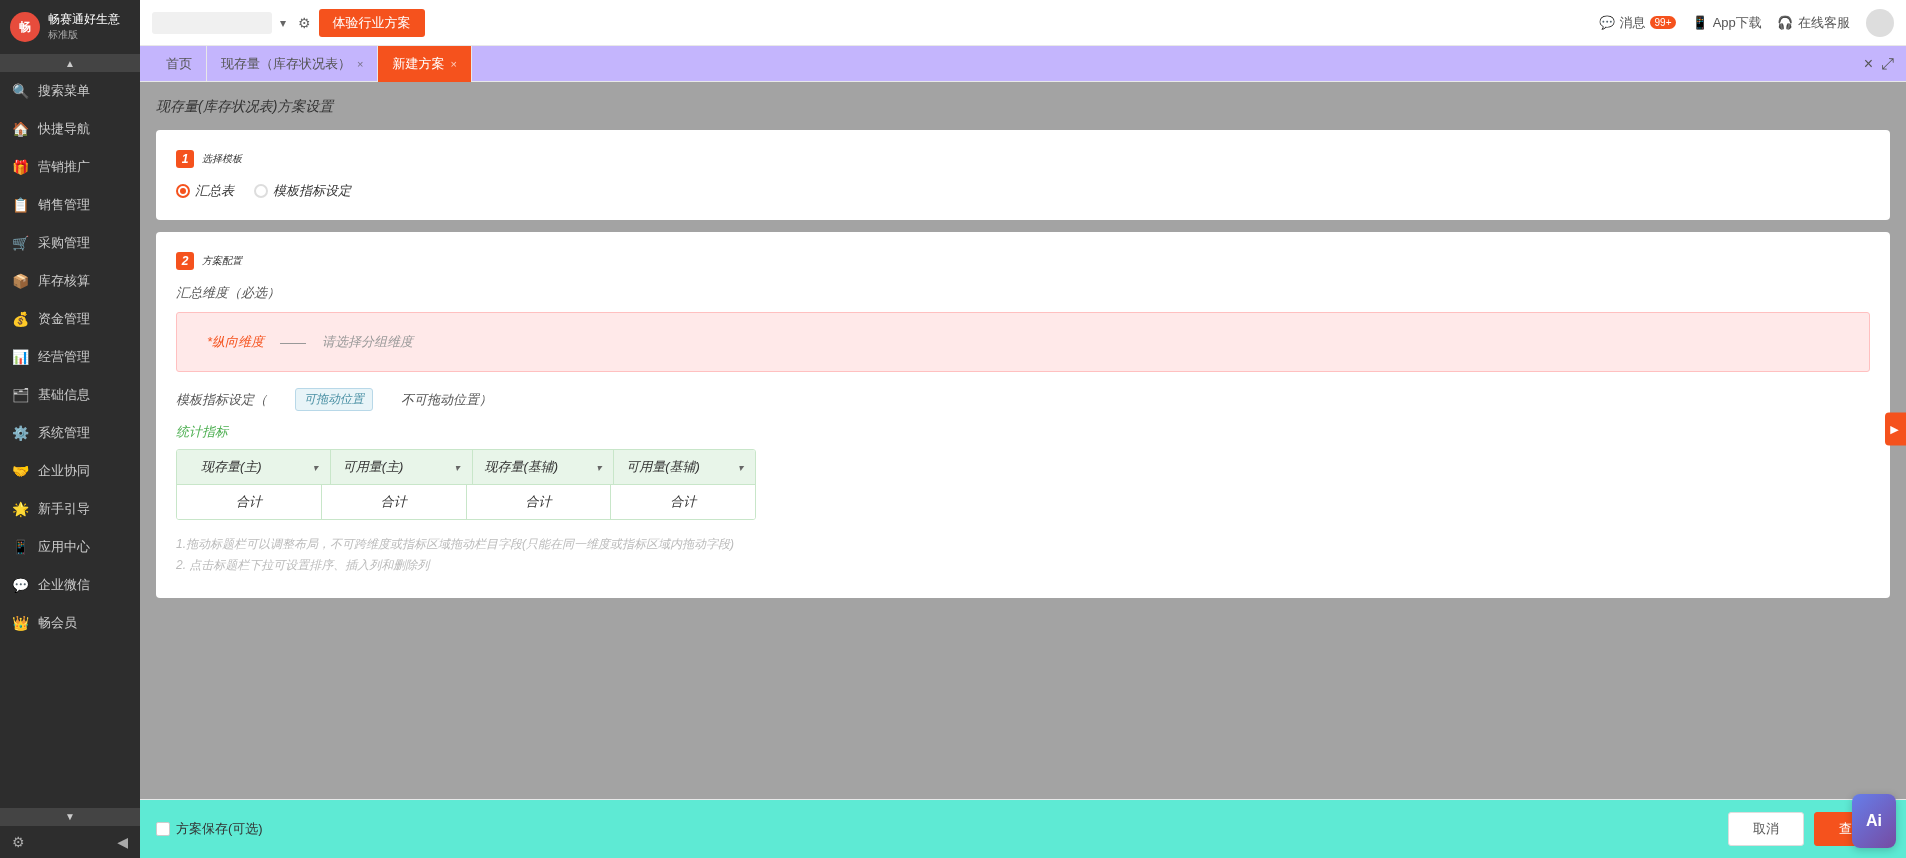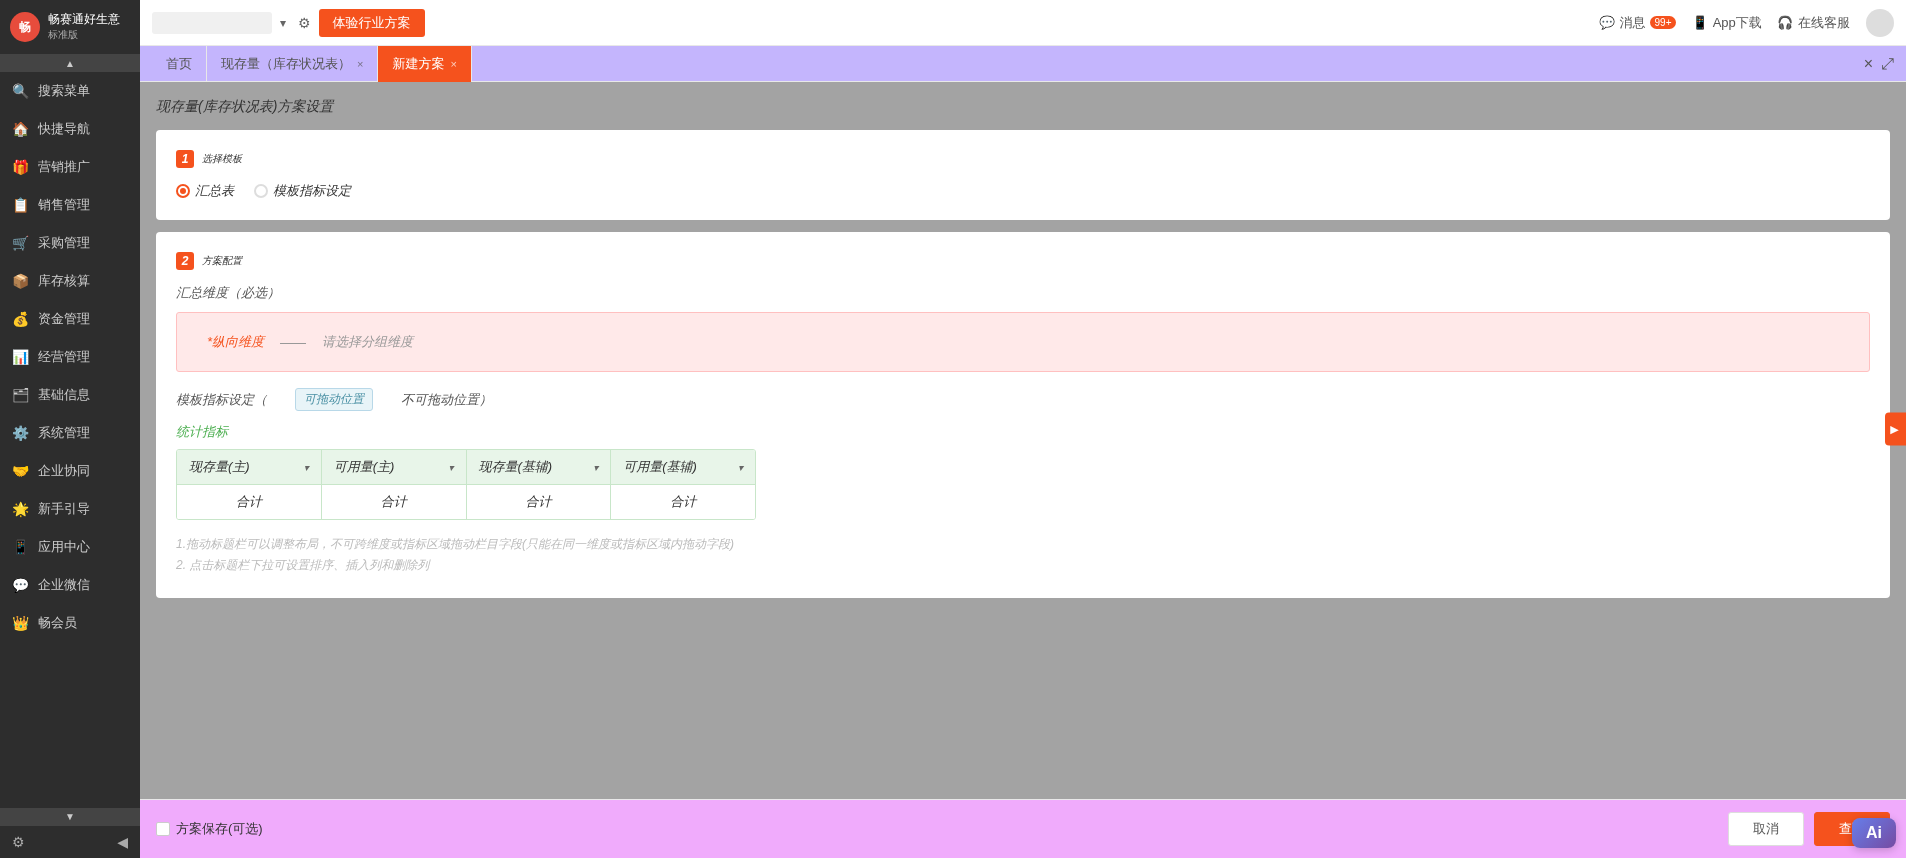--- a/index.html
+++ b/index.html
@@ -239,20 +239,21 @@
     }
     .stats-table {
       border: 1px solid #c8e6c9;
       border-radius: 3px;
       overflow: hidden;
       width: 580px;
     }
     .stats-table-header {
       display: flex;
       background: #e8f5e9;
+      padding-left: 12px;
     }
     .stats-col {
       flex: 1;
       display: flex; align-items: center; justify-content: space-between;
       padding: 8px 12px;
       border-right: 1px solid #c8e6c9;
       font-size: 13px; color: #333;
     }
     .stats-col:last-child { border-right: none; }
     .stats-col-chevron { color: #666; font-size: 10px; }
@@ -272,21 +273,21 @@
 
     
     .tips-section {
       margin-top: 16px;
       font-size: 12px; color: #bbb;
     }
     .tips-section p { margin-bottom: 4px; }
 
     
     .page-footer {
-      background: #f0abfc;
+      background: #5eead4;
       border-top: 1px solid #e8e8e8;
       padding: 12px 16px;
       display: flex; align-items: center; justify-content: space-between;
     }
     .save-checkbox {
       display: flex; align-items: center; gap: 6px; cursor: pointer; font-size: 13px; color: #333;
     }
     .checkbox-box {
       width: 14px; height: 14px;
       border: 1px solid #ccc; border-radius: 2px;
@@ -307,21 +308,21 @@
     .sidebar-nav::-webkit-scrollbar { width: 0; }
 
     
     .ai-badge {
       position: fixed;
       bottom: 10px;
       right: 10px;
       background: linear-gradient(135deg, #667eea 0%, #764ba2 100%);
       color: #fff;
       border-radius: 8px;
-      padding: 6px 14px;
+      padding: 18px 14px;
       font-size: 16px;
       font-weight: bold;
       cursor: pointer;
       box-shadow: 0 2px 8px rgba(0,0,0,0.2);
     }
 
     .right-side-handle {
       position: fixed;
       right: 0;
       top: 50%;

